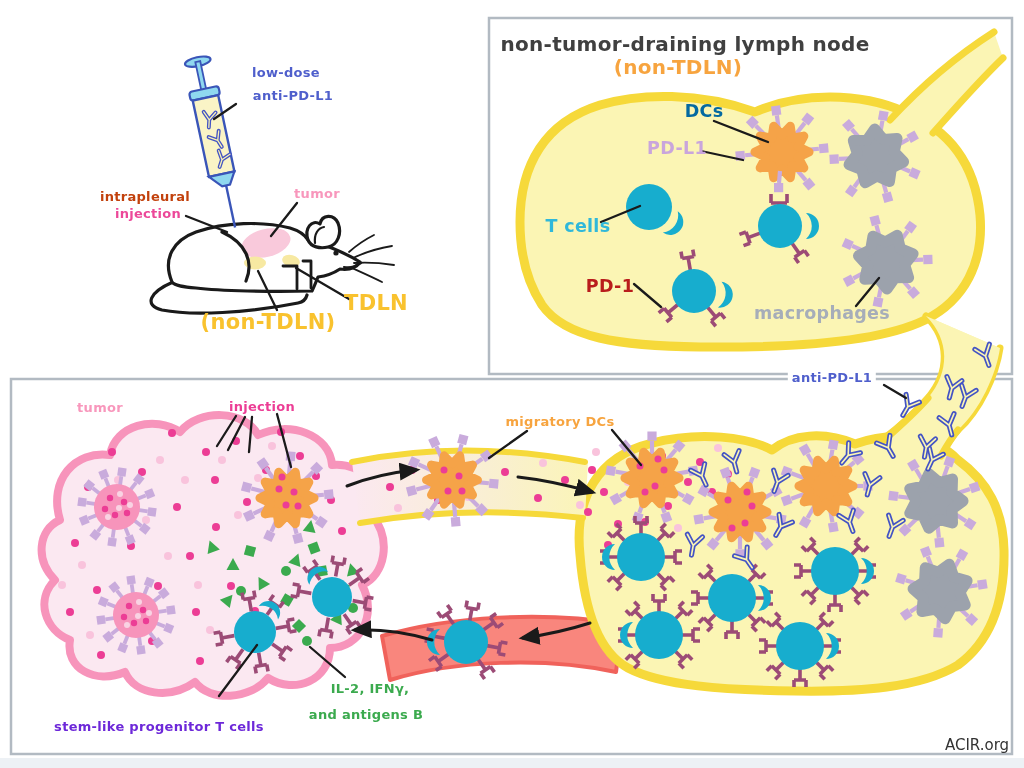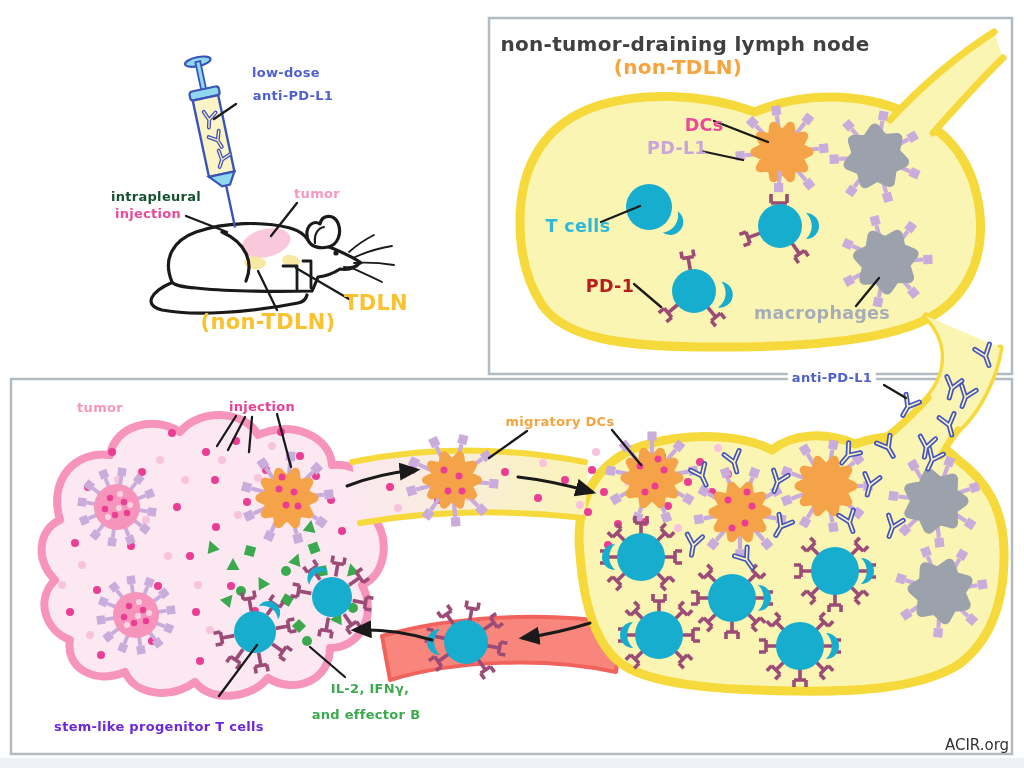--- a/index.html
+++ b/index.html
@@ -488,35 +488,35 @@
   <path d="M236,104 L214,119"></path>
         <path d="M186,216 L227,232"></path>
         <path d="M297,203 L271,236"></path>
         <path d="M349,299 L296,268"></path>
         <path d="M258,271 L277,310"></path>
 </g>
 </svg>
 
 <div class="lbl s19" style="left:286px;top:72px;color:#4F5FCC">low-dose</div>
 <div class="lbl s19" style="left:293px;top:95px;color:#4F5FCC">anti-PD-L1</div>
-<div class="lbl s19" style="left:156px;top:196px;color:#14532d">intrapleural</div>
+<div class="lbl s19" style="left:145px;top:196px;color:#c2410c">intrapleural</div>
 <div class="lbl s19" style="left:148px;top:213px;color:#ec4899">injection</div>
 <div class="lbl s19" style="left:317px;top:193px;color:#F897BC">tumor</div>
 <div class="lbl s21" style="left:376px;top:303px;color:#F9C22E">TDLN</div>
 <div class="lbl s21" style="left:268px;top:322px;color:#F9C22E">(non-TDLN)</div>
 
 <div class="lbl s20" style="left:685px;top:44px;color:#404040">non-tumor-draining lymph node</div>
 <div class="lbl s20" style="left:678px;top:67px;color:#F7A43F">(non-TDLN)</div>
-<div class="lbl s18" style="left:704px;top:126px;color:#ec4899">DCs</div>
+<div class="lbl s18" style="left:704px;top:112px;color:#0369a1">DCs</div>
 <div class="lbl s18" style="left:677px;top:149px;color:#C9A5DC">PD-L1</div>
 <div class="lbl s18" style="left:578px;top:227px;color:#30B8DA">T cells</div>
 <div class="lbl s18" style="left:610px;top:287px;color:#b91c1c">PD-1</div>
 <div class="lbl s18" style="left:822px;top:314px;color:#A6ADB9">macrophages</div>
 
 <div class="lbl s19" style="left:100px;top:407px;color:#F897BC">tumor</div>
 <div class="lbl s19" style="left:262px;top:406px;color:#EC3D95">injection</div>
 <div class="lbl s19" style="left:560px;top:421px;color:#F7A43F">migratory DCs</div>
 <div class="lbl s19 bgw" style="left:832px;top:377px;color:#4F5FCC">anti-PD-L1</div>
 <div class="lbl s19" style="left:159px;top:726px;color:#6d28d9">stem-like progenitor T cells</div>
 <div class="lbl s19" style="left:370px;top:688px;color:#3BAA4E">IL-2, IFNγ,</div>
-<div class="lbl s19" style="left:366px;top:714px;color:#3BAA4E">and effector B</div>
+<div class="lbl s19" style="left:366px;top:714px;color:#3BAA4E">and antigens B</div>
 <div class="lbl credit" style="left:977px;top:745px;color:#333">ACIR.org</div>
 </div>
 
 </body></html>

